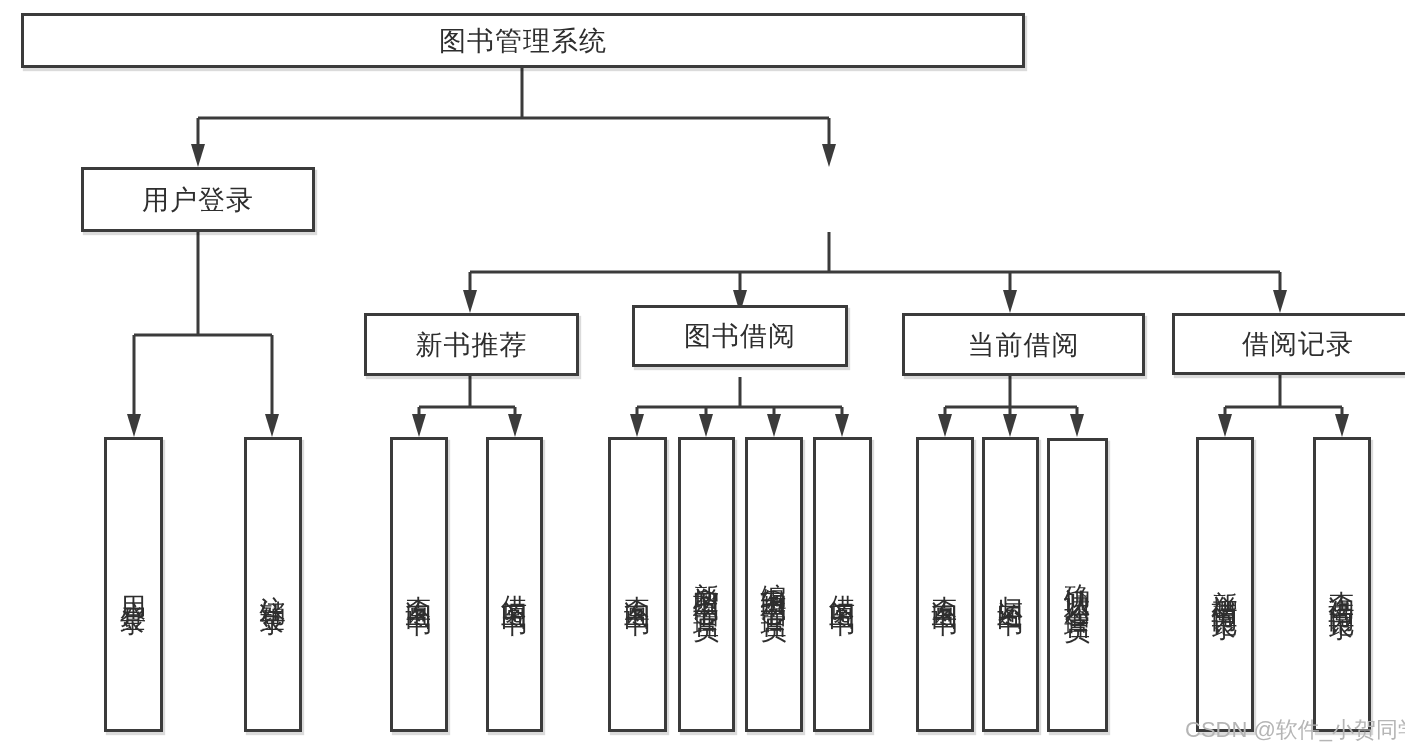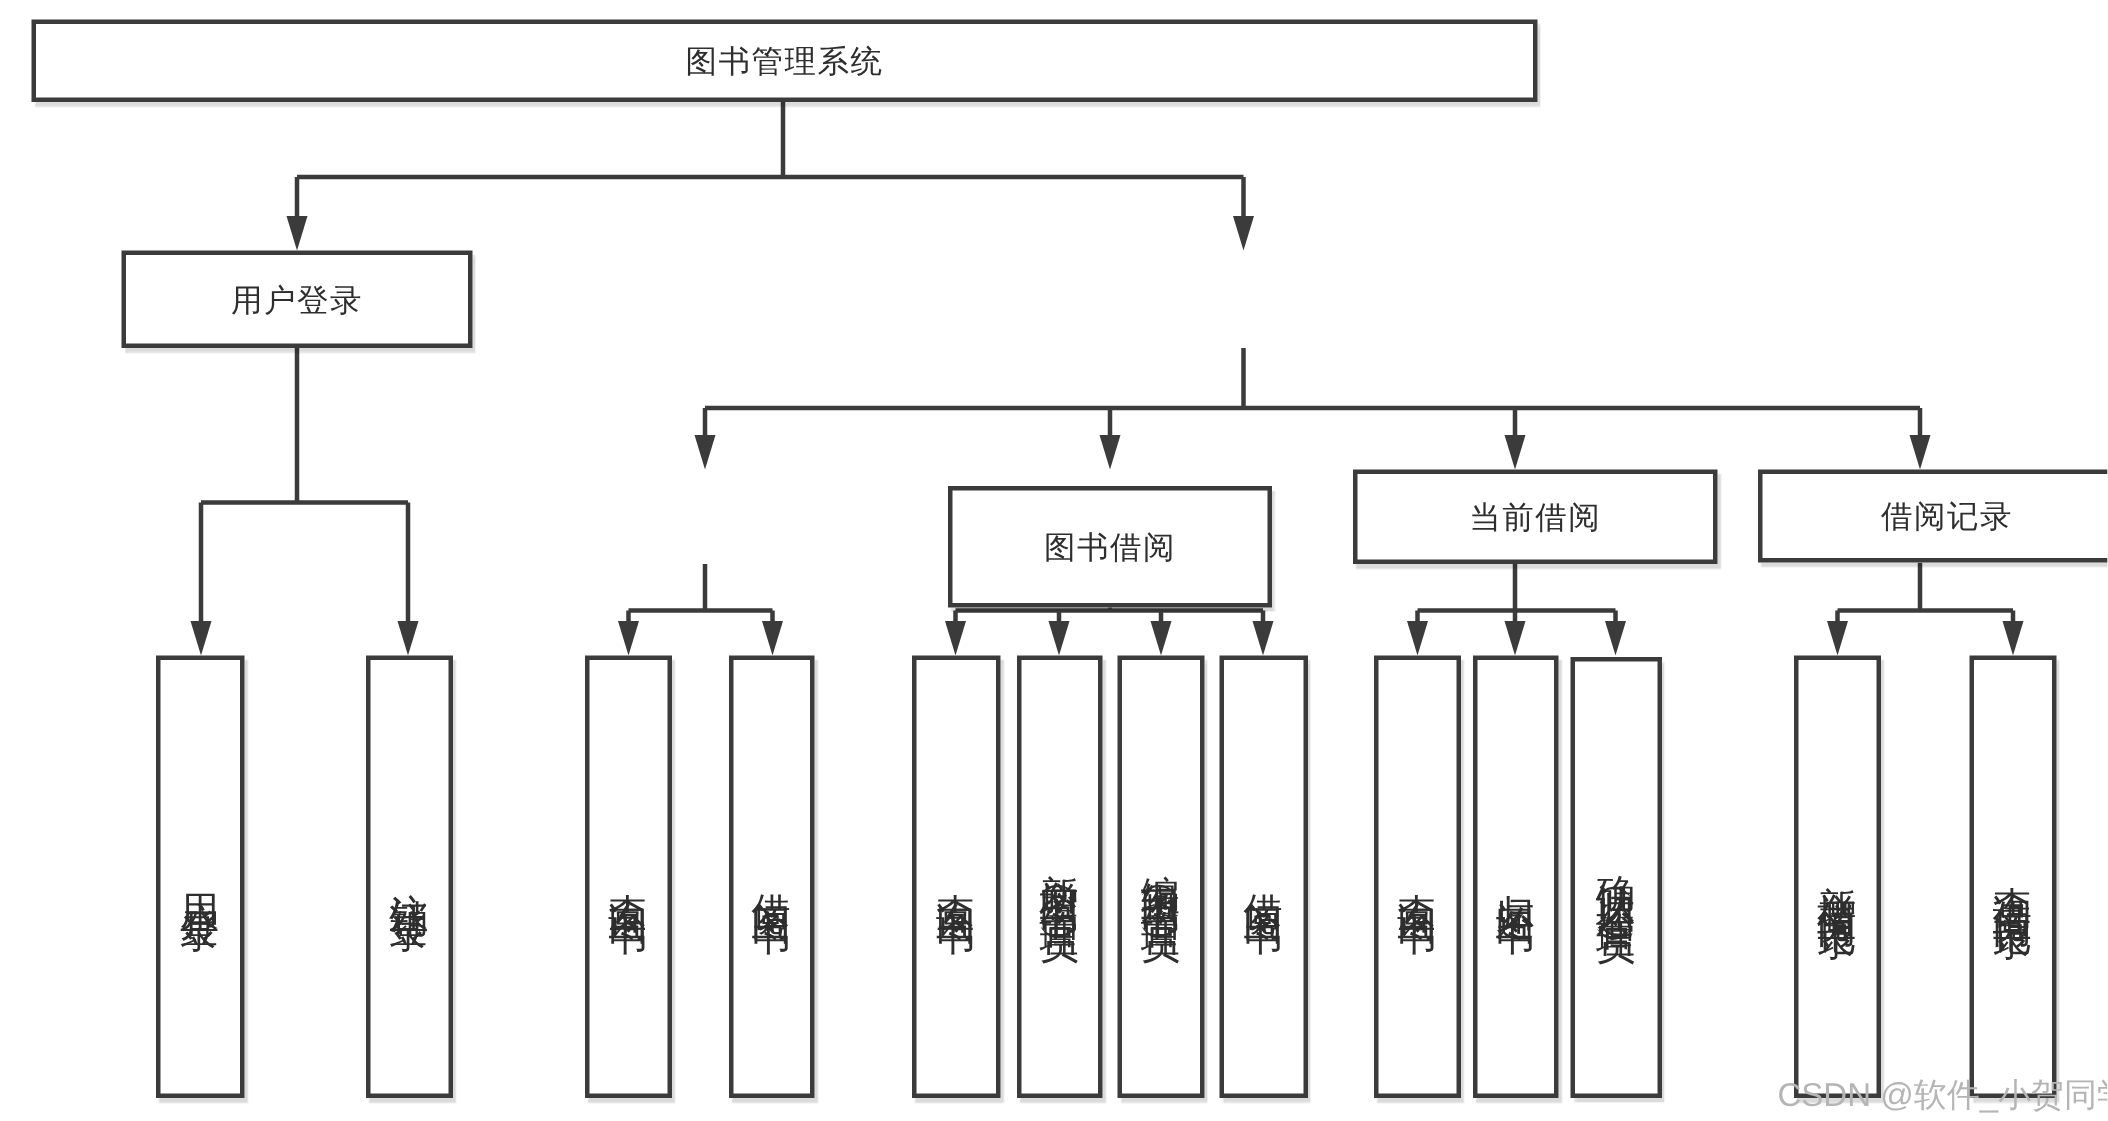--- a/index.html
+++ b/index.html
@@ -16,21 +16,21 @@
     box-sizing:border-box;
     background:#ffffff;
     border:3px solid #3b3b3b;
     display:flex;
     align-items:center;
     justify-content:center;
     color:#2e2e2e;
     z-index:2;
     box-shadow:2px 3px 1px rgba(0,0,0,0.14);
   }
-  .hbox{font-size:21px;letter-spacing:1px;text-align:center;}
+  .hbox{font-size:27px;letter-spacing:1px;text-align:center;}
   .leaf{font-size:26px;}
   .leaf .vtext{
     writing-mode:vertical-rl;
     letter-spacing:5px;
     line-height:1;
     white-space:nowrap;
   }
   .watermark{
     position:absolute;
     left:1185px;top:715px;
@@ -88,21 +88,24 @@
   </svg>
 
   <div class="node hbox" style="left:21px;top:13px;width:1004px;height:55px">
     <span>图书管理系统</span>
   </div>
 
   <div class="node hbox" style="left:81px;top:167px;width:234px;height:65px">
     <span>用户登录</span>
   </div>
 
-  <div class="node hbox" style="left:632px;top:324px;width:216px;height:81px">
+  <div class="node hbox" style="left:364px;top:313px;width:215px;height:63px">
+    <span>新书推荐</span>
+  </div>
+  <div class="node hbox" style="left:632px;top:305px;width:216px;height:62px">
     <span>图书借阅</span>
   </div>
   <div class="node hbox" style="left:902px;top:313px;width:243px;height:63px">
     <span>当前借阅</span>
   </div>
   <div class="node hbox" style="left:1172px;top:313px;width:252px;height:62px">
     <span>借阅记录</span>
   </div>
 
   <div class="node leaf" style="left:104px;top:437px;width:59px;height:295px">

